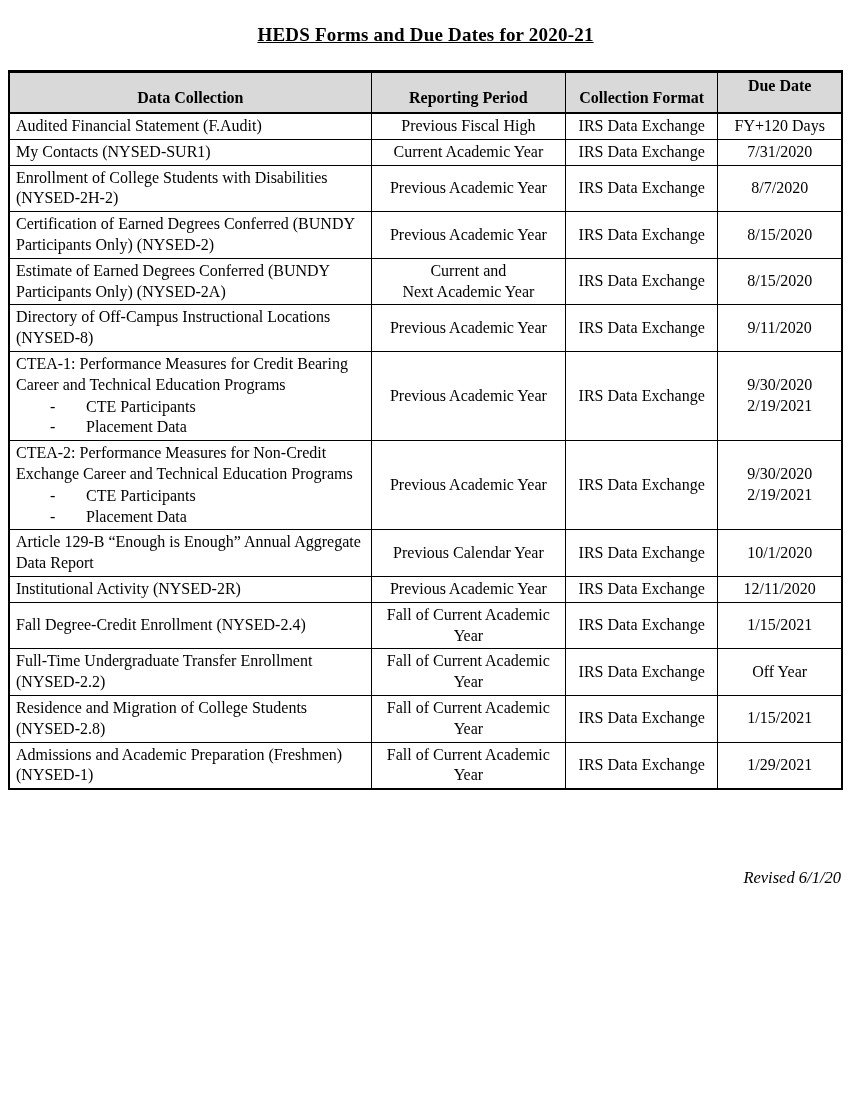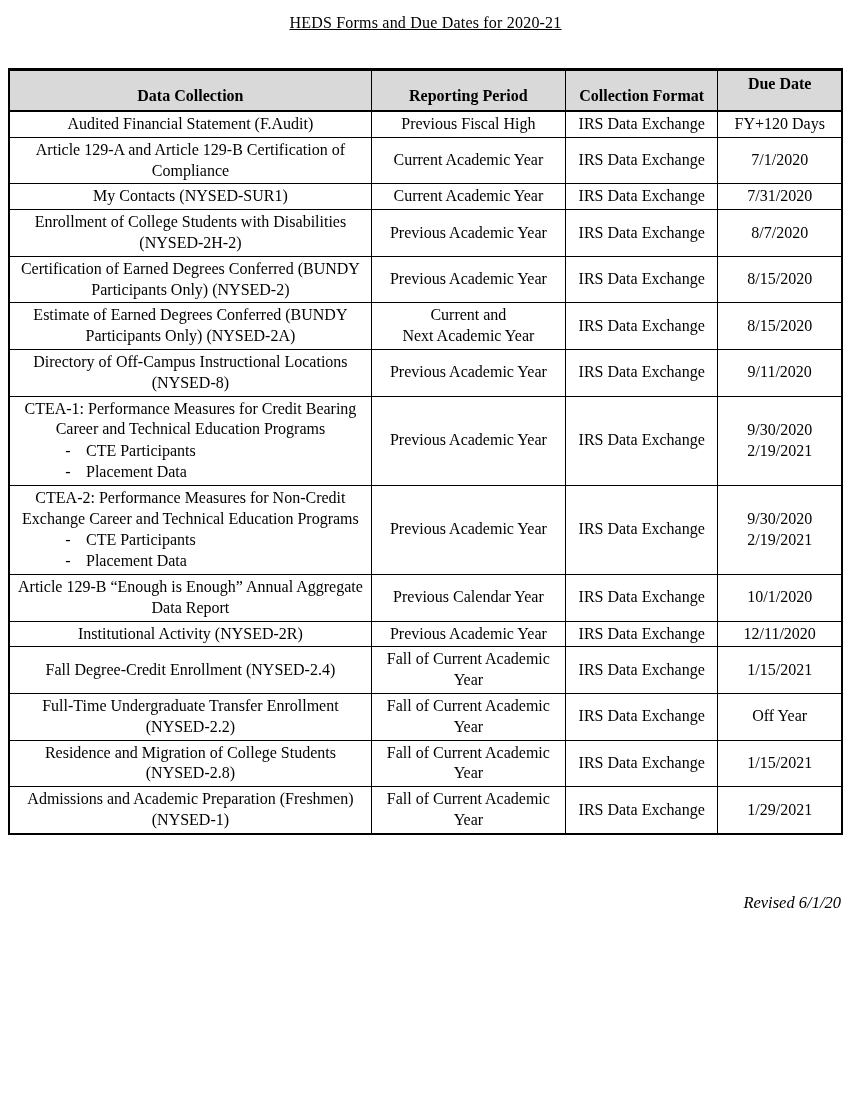--- a/index.html
+++ b/index.html
@@ -13,31 +13,31 @@
     width: 851px;
     height: 1095px;
     overflow: hidden;
   }
   .page {
     padding: 8px 8px 0 8px;
     box-sizing: border-box;
   }
   .title {
     text-align: center;
-    font-size: 16px;
-    font-weight: normal;
+    font-size: 19px;
+    font-weight: bold;
     text-decoration: underline;
-    margin: 6px 0 0 0;
+    margin: 16px 0 0 0;
     letter-spacing: 0.2px;
   }
   table.heds-table {
     border-collapse: collapse;
     table-layout: fixed;
     width: 100%;
-    margin-top: 36px;
+    margin-top: 24px;
     border: 2px solid var(--border-color, #000);
     border-top-width: 3px;
   }
   col.c1 { width: 43.5%; }
   col.c2 { width: 23.3%; }
   col.c3 { width: 18.3%; }
   col.c4 { width: 14.9%; }
   th, td {
     border: 1px solid var(--border-color, #000);
     font-size: 16px;
@@ -47,33 +47,33 @@
   thead th {
     background: var(--header-bg, #d9d9d9);
     font-weight: bold;
     text-align: center;
     height: 34px;
     border-bottom-width: 2px;
   }
   thead th.valign-bottom { vertical-align: bottom; padding-bottom: 3px; }
   thead th.valign-top { vertical-align: top; padding-top: 3px; }
   td.col-collection {
-    text-align: center;
+    text-align: left;
     vertical-align: middle;
   }
   td.col-period, td.col-format, td.col-due {
     text-align: center;
     vertical-align: middle;
     white-space: pre-line;
   }
   .bullet-list { margin-top: 1px; }
   .bullet-row { display: flex; padding-left: 34px; }
   .bullet-dash { display: inline-block; width: 36px; flex: 0 0 36px; }
   .footer-note {
-    margin-top: 58px;
+    margin-top: 78px;
     text-align: right;
     font-style: italic;
     font-size: 16.5px;
     padding-right: 2px;
   }
 </style>
 </head>
 <body>
 
 <div class="page">
@@ -97,26 +97,20 @@
     </thead>
     <tbody>
 
       <tr>
         <td class="col-collection">Audited Financial Statement (F.Audit)</td>
         <td class="col-period">Previous Fiscal High</td>
         <td class="col-format">IRS Data Exchange</td>
         <td class="col-due">FY+120 Days</td>
       </tr>
 
-      <tr>
-        <td class="col-collection">Article 129-A and Article 129-B Certification of Compliance</td>
-        <td class="col-period">Current Academic Year</td>
-        <td class="col-format">IRS Data Exchange</td>
-        <td class="col-due">7/1/2020</td>
-      </tr>
 
       <tr>
         <td class="col-collection">My Contacts (NYSED-SUR1)</td>
         <td class="col-period">Current Academic Year</td>
         <td class="col-format">IRS Data Exchange</td>
         <td class="col-due">7/31/2020</td>
       </tr>
 
       <tr>
         <td class="col-collection">Enrollment of College Students with Disabilities (NYSED-2H-2)</td>

